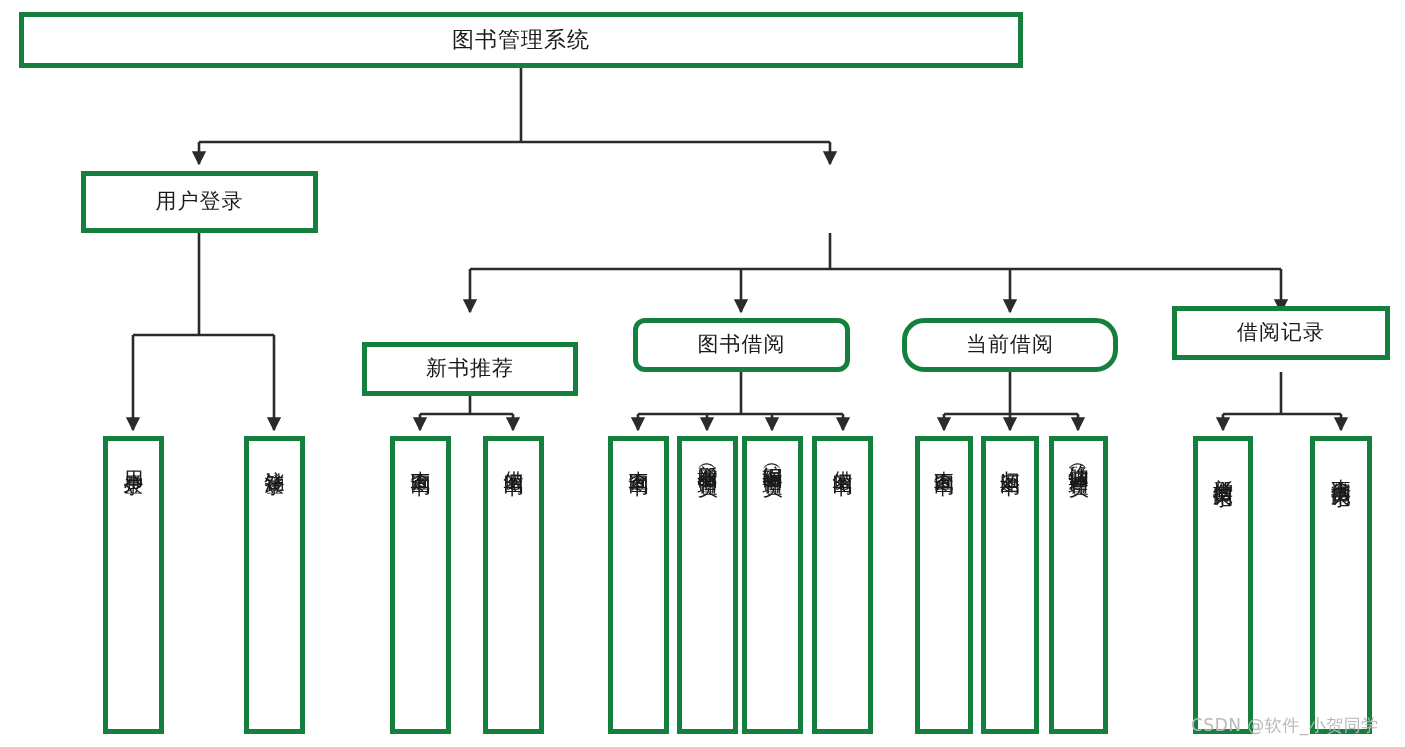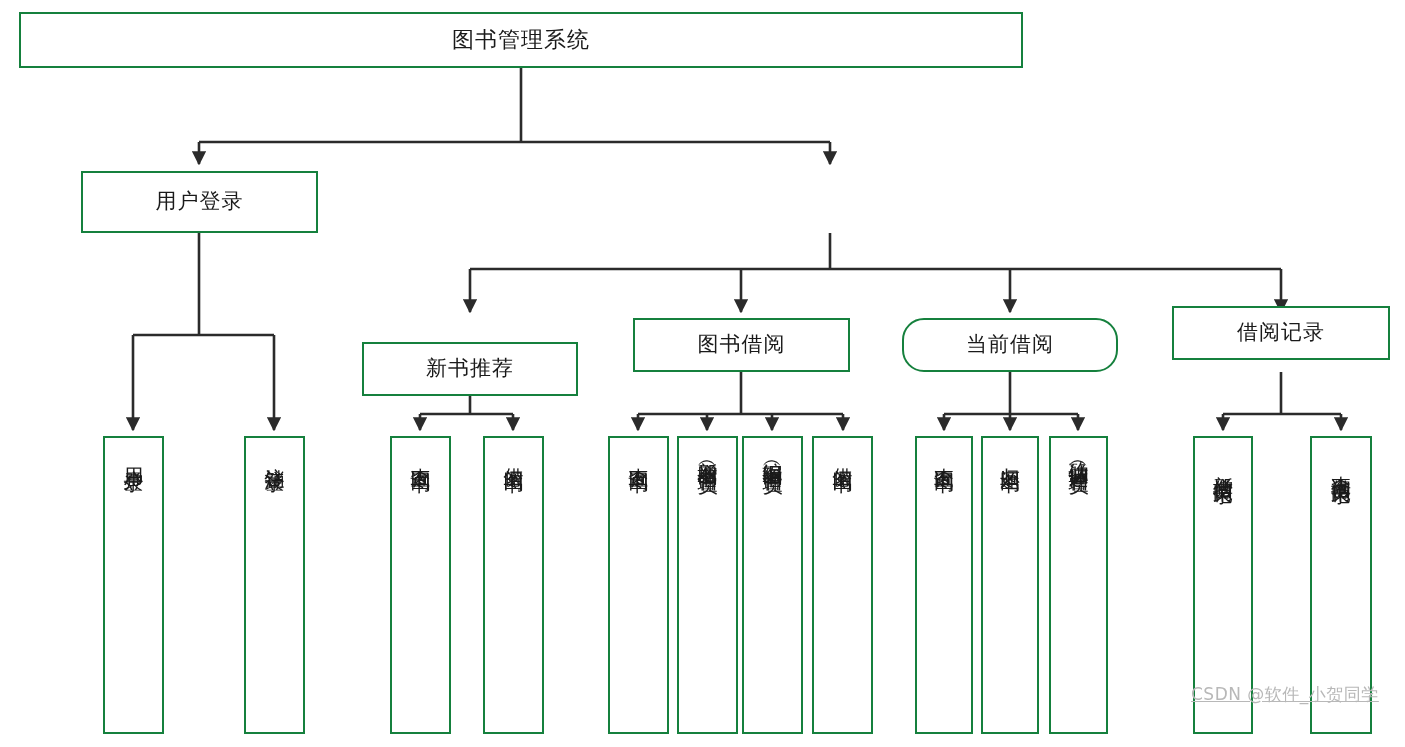--- a/index.html
+++ b/index.html
@@ -22,21 +22,21 @@
     left: 0;
     top: 0;
     width: 1405px;
     height: 747px;
     pointer-events: none;
   }
   .node {
     position: absolute;
     box-sizing: border-box;
     background: #ffffff;
-    border: 2px solid #15803d;
+    border: 5px solid #15803d;
     display: flex;
     align-items: center;
     justify-content: center;
     color: #1a1a1a;
     z-index: 2;
   }
   .node.h {
     font-size: 21px;
     letter-spacing: 1px;
     line-height: 1.2;
@@ -54,27 +54,26 @@
     text-orientation: upright;
     font-size: 20px;
     line-height: 1.45;
     letter-spacing: 2px;
     white-space: nowrap;
     color: #1a1a1a;
   }
   .watermark {
     position: absolute;
     left: 1191px;
-    top: 683px;
+    top: 714px;
     font-size: 17px;
     color: #b8b8b8;
     letter-spacing: 0.5px;
     white-space: nowrap;
     z-index: 3;
-    text-decoration: underline;
   }
 </style>
 </head>
 <body>
 
 <div id="canvas">
 
   <svg id="wires" viewBox="0 0 1405 747" width="1405" height="747">
     <defs>
       <marker id="arrow" viewBox="0 0 10 10" refX="9" refY="5" markerWidth="5.5" markerHeight="5.5" orient="auto-start-reverse">
@@ -129,21 +128,21 @@
     <span>图书管理系统</span>
   </div>
 
   <div class="node h" style="left:81px; top:171px; width:237px; height:62px;">
     <span>用户登录</span>
   </div>
 
   <div class="node h" style="left:362px; top:318px; width:216px; height:54px;margin-top:24px;">
     <span>新书推荐</span>
   </div>
-  <div class="node h" style="left:633px; top:318px; width:217px; height:54px;">
+  <div class="node h" style="left:633px; top:318px; width:217px; height:54px;border-radius:12px;">
     <span>图书借阅</span>
   </div>
   <div class="node h" style="left:902px; top:318px; width:216px; height:54px;border-radius:22px;">
     <span>当前借阅</span>
   </div>
   <div class="node h" style="left:1172px; top:306px; width:218px; height:54px;">
     <span>借阅记录</span>
   </div>
 
   <div class="node v" style="left:103px; top:436px; width:61px; height:298px;">

